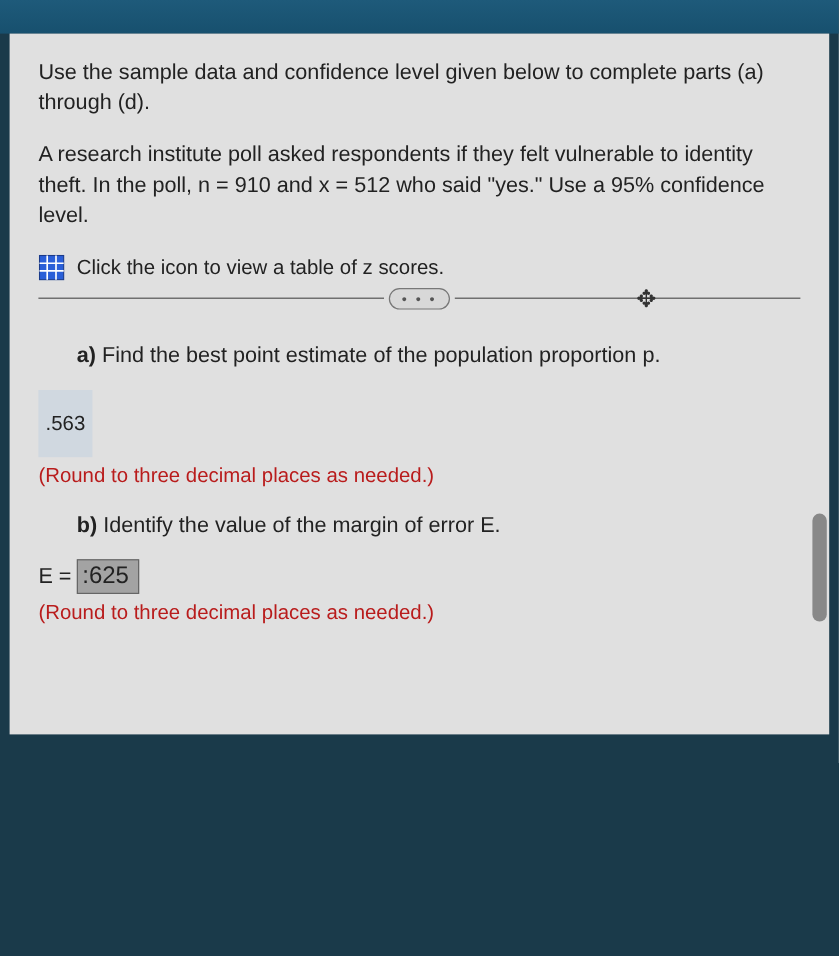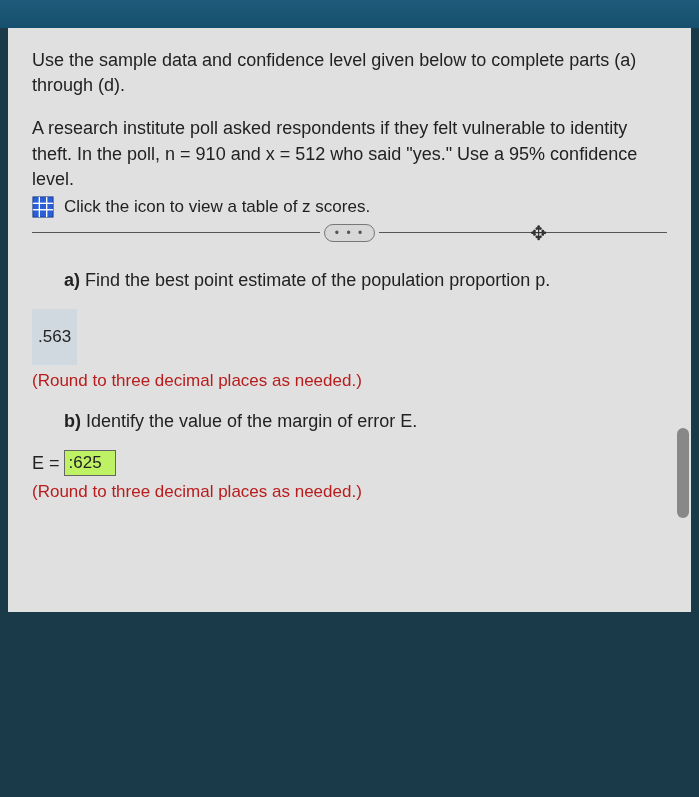--- a/index.html
+++ b/index.html
@@ -26,21 +26,21 @@
     .problem-intro {
       font-size: 18px;
       color: #222;
       line-height: 1.4;
       margin-bottom: 18px;
     }
     .problem-setup {
       font-size: 18px;
       color: #222;
       line-height: 1.4;
-      margin-bottom: 4px;
+      margin-bottom: 20px;
     }
     .icon-link-row {
       display: flex;
       align-items: center;
       gap: 10px;
       text-align: center;
     }
     .table-icon {
       width: 22px;
       height: 22px;
@@ -106,23 +106,23 @@
       font-size: 18px;
       color: #222;
       margin-bottom: 6px;
       display: flex;
       align-items: center;
       gap: 4px;
     }
     .input-box {
       border: 1px solid #666;
       padding: 2px 4px;
-      font-size: 17px;
+      font-size: 20px;
       color: #222;
-      background: #bef264;
+      background: #a3a3a3;
       display: inline-block;
       min-width: 42px;
     }
     .scrollbar-right {
       position: absolute;
       right: 2px;
       top: 400px;
       width: 12px;
       height: 90px;
       background: #888;

